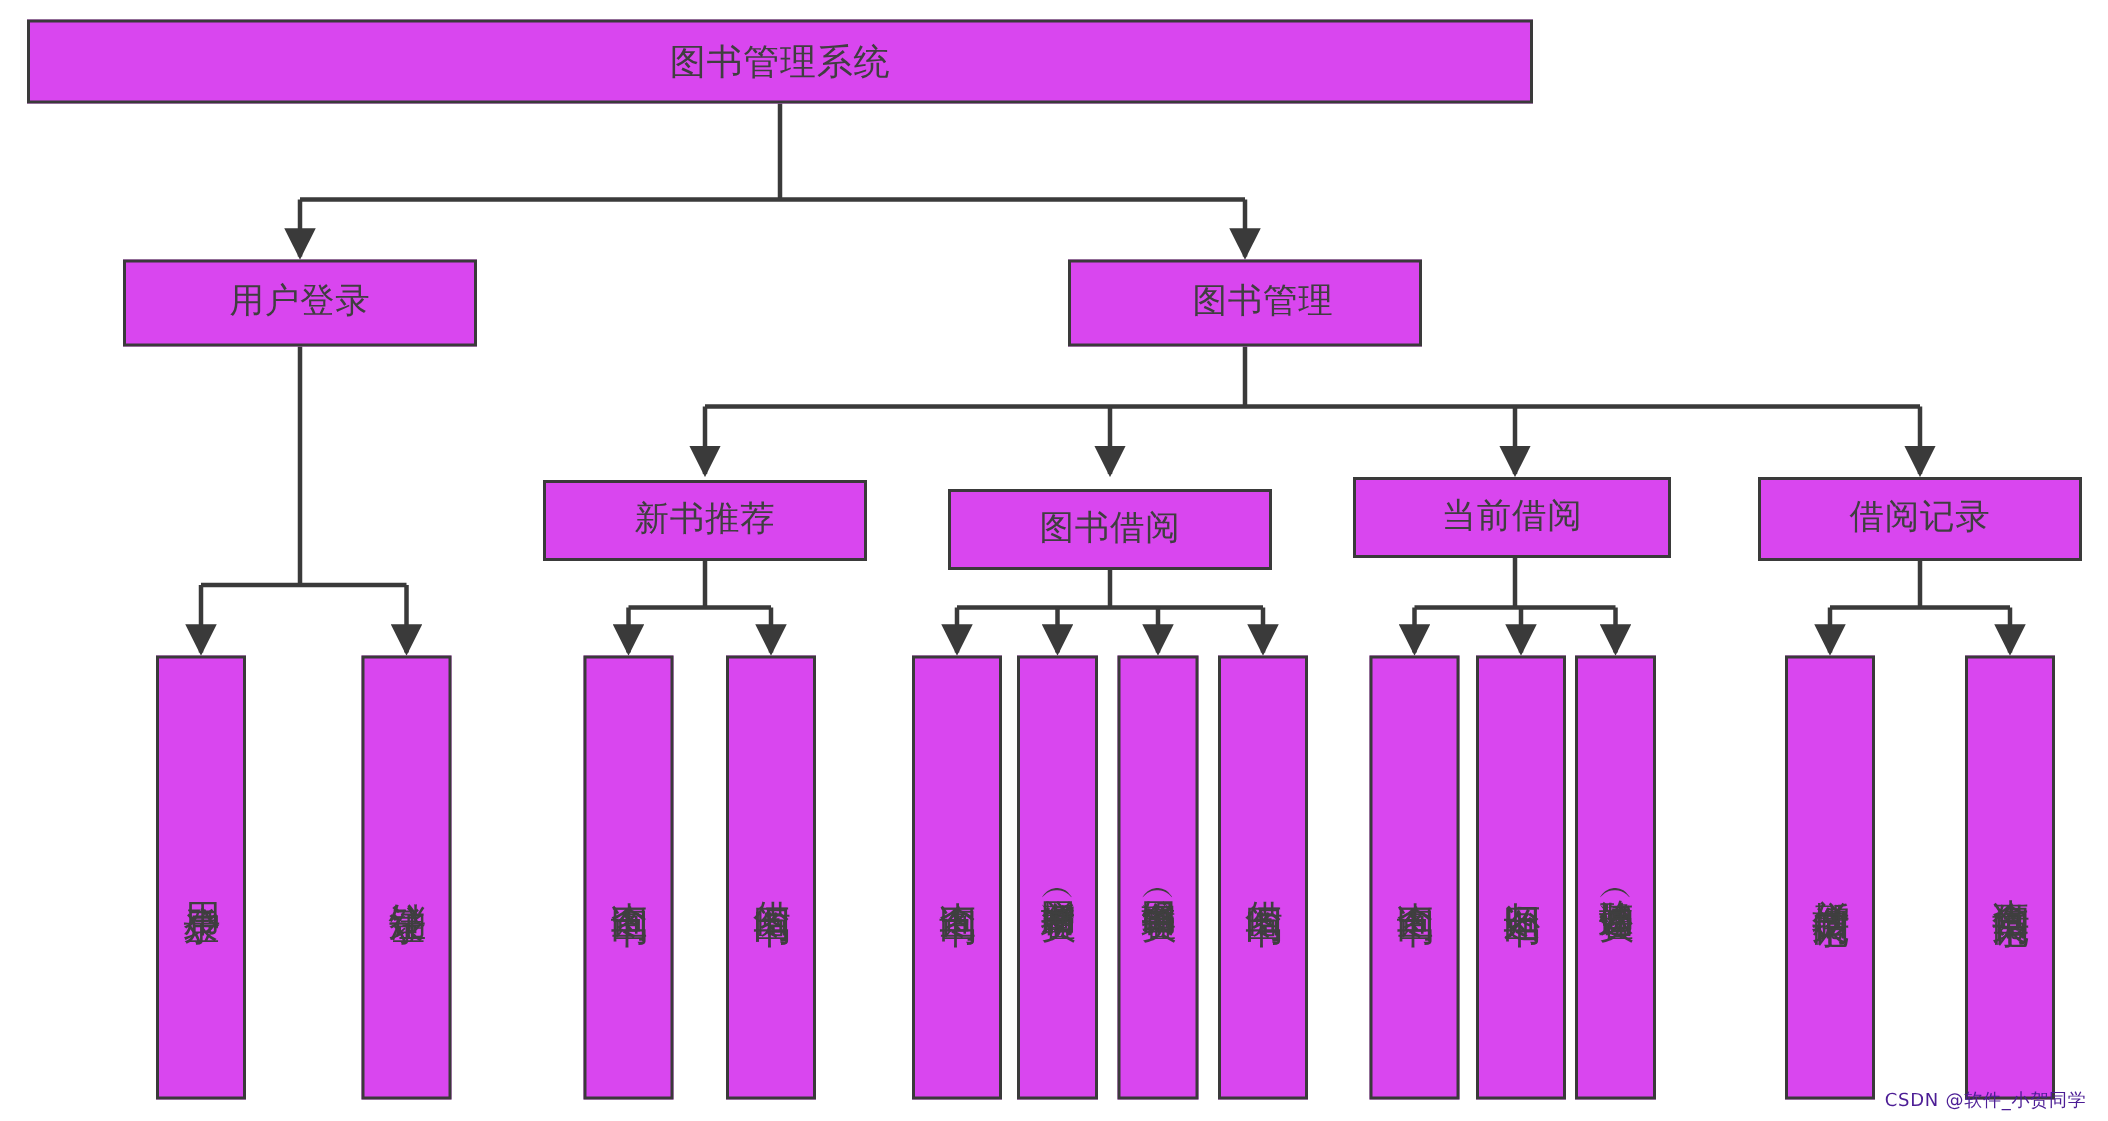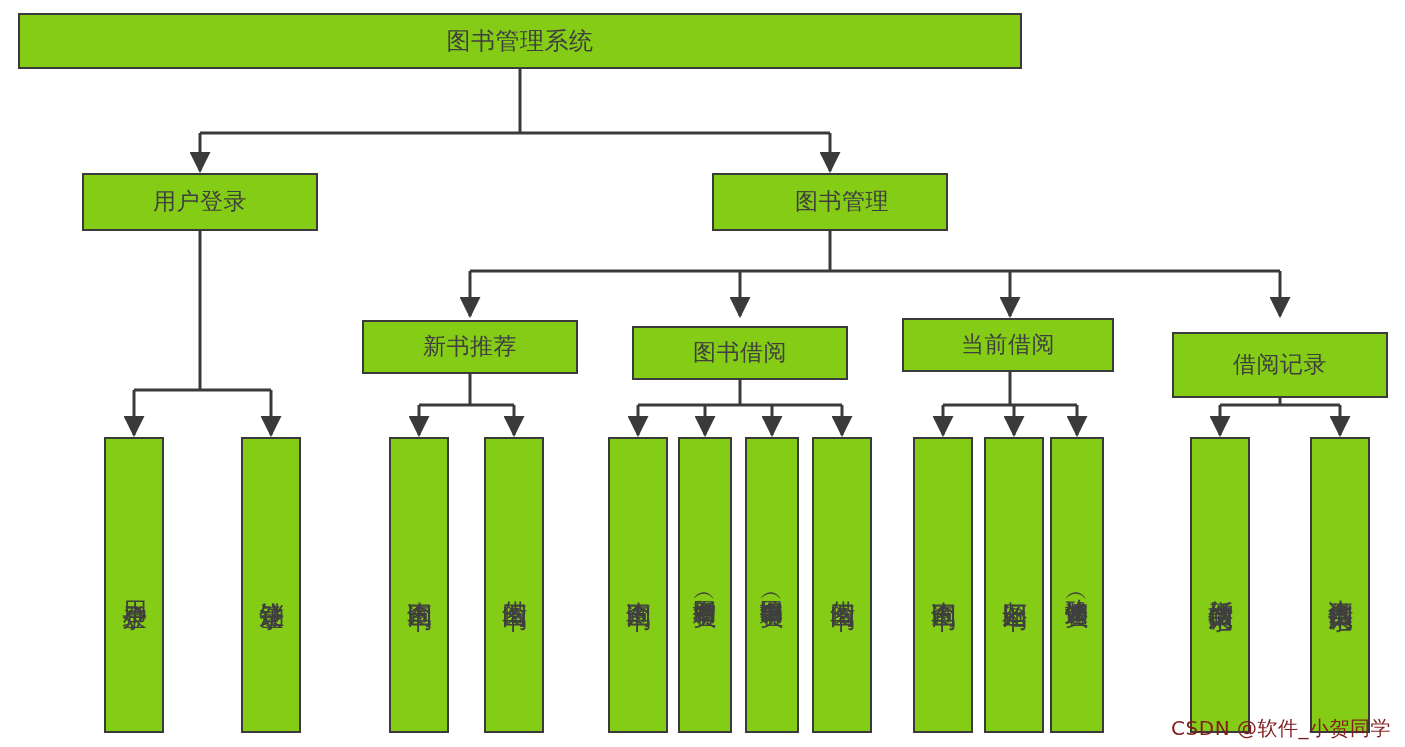--- a/index.html
+++ b/index.html
@@ -23,21 +23,21 @@
     left: 0;
     top: 0;
     width: 1405px;
     height: 747px;
     pointer-events: none;
   }
   .node {
     position: absolute;
     box-sizing: border-box;
     border: 2px solid #3a3a3a;
-    background: #84cc16;
+    background: #d946ef;
     display: flex;
     align-items: center;
     justify-content: center;
     color: #3f3f3f;
     z-index: 2;
   }
   .node .label {
     display: block;
     text-align: center;
     line-height: 1.18;
@@ -67,22 +67,22 @@
     white-space: nowrap;
   }
   .node.vert.narrow .label {
     font-size: 23px;
     letter-spacing: 1px;
   }
   .watermark {
     position: absolute;
     right: 14px;
     bottom: 5px;
-    font-size: 20px;
-    color: #7f1d1d;
+    font-size: 12px;
+    color: #4c1d95;
     letter-spacing: 0.5px;
     z-index: 5;
     white-space: nowrap;
   }
 </style>
 </head>
 <body>
 
 <div id="canvas">
 
@@ -141,21 +141,21 @@
       </div>
       <div class="node horiz" style="left: 362px; top: 320px; width: 216px; height: 54px;">
         <span class="label">新书推荐</span>
       </div>
       <div class="node horiz" style="left: 632px; top: 326px; width: 216px; height: 54px;">
         <span class="label">图书借阅</span>
       </div>
       <div class="node horiz" style="left: 902px; top: 318px; width: 212px; height: 54px;">
         <span class="label">当前借阅</span>
       </div>
-      <div class="node horiz" style="left: 1172px; top: 318px; width: 216px; height: 66px; margin-top: 14px;">
+      <div class="node horiz" style="left: 1172px; top: 318px; width: 216px; height: 56px;">
         <span class="label">借阅记录</span>
       </div>
       <div class="node vert" style="left: 104px; top: 437px; width: 60px; height: 296px;">
         <span class="label">用户登录</span>
       </div>
       <div class="node vert" style="left: 241px; top: 437px; width: 60px; height: 296px;">
         <span class="label">注销登录</span>
       </div>
       <div class="node vert" style="left: 389px; top: 437px; width: 60px; height: 296px;">
         <span class="label">查询图书</span>

